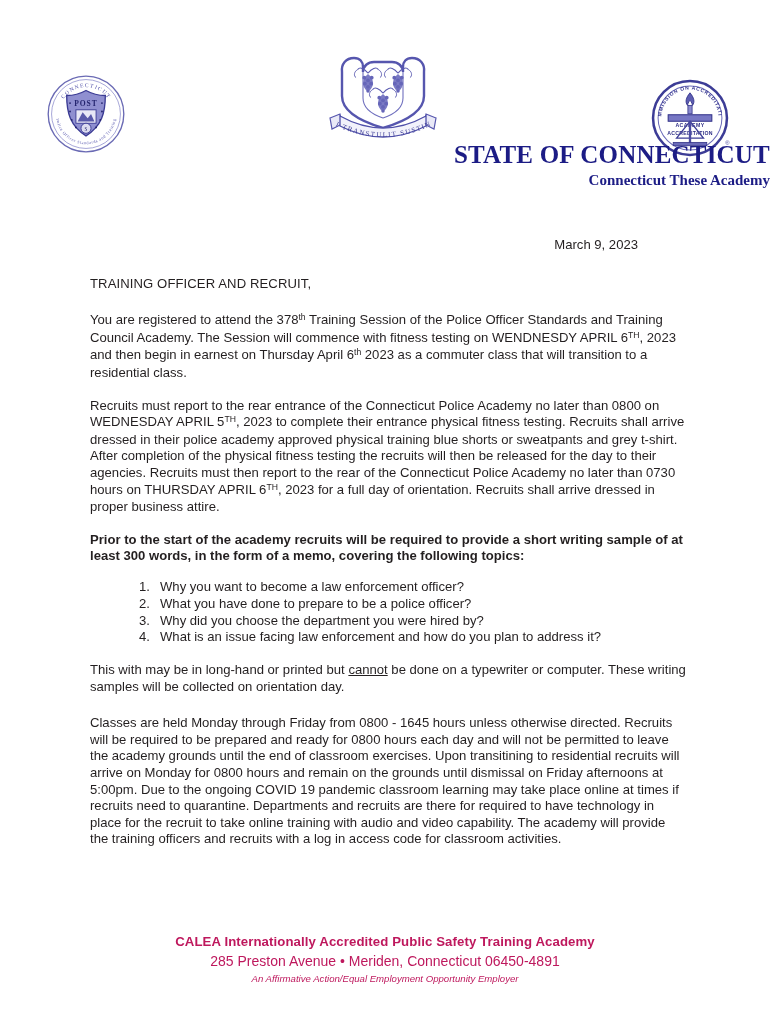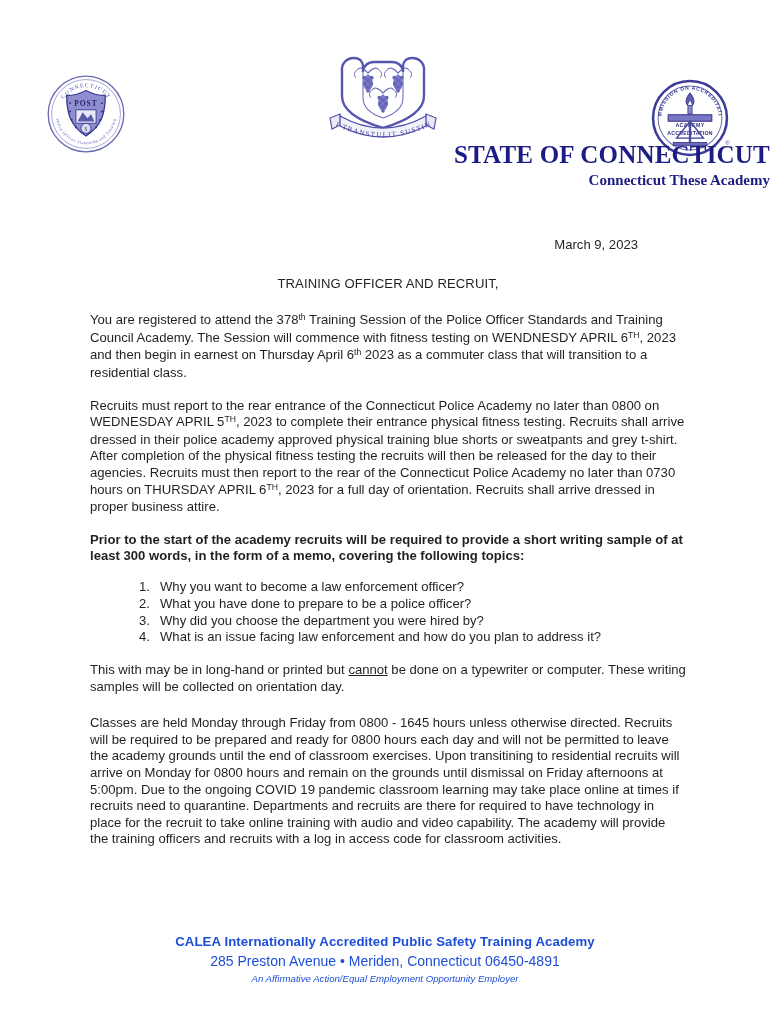--- a/index.html
+++ b/index.html
@@ -82,21 +82,20 @@
     line-height: 16.6px;
   }
   .date-line {
     text-align: right;
     padding-right: 48px;
     margin-bottom: 22px;
   }
   .salutation {
     margin-bottom: 20px;
     letter-spacing: 0.1px;
-    text-align: center;
   }
   p.para {
     margin: 0 0 16px 0;
     text-align: left;
   }
   .b { font-weight: normal; }
   .u { text-decoration: underline; }
   sup {
     font-size: 0.66em;
     vertical-align: baseline;
@@ -132,21 +131,21 @@
 
   .spacer-before-classes { height: 4px; }
 
   
   .footer {
     position: absolute;
     left: 0;
     top: 933px;
     width: 770px;
     text-align: center;
-    color: #1d4ed8;
+    color: #be185d;
   }
   .ft-1 {
     font-size: 13.2px;
     font-weight: bold;
     line-height: 1.3;
     letter-spacing: 0.1px;
   }
   .ft-2 {
     font-size: 14px;
     line-height: 1.35;

